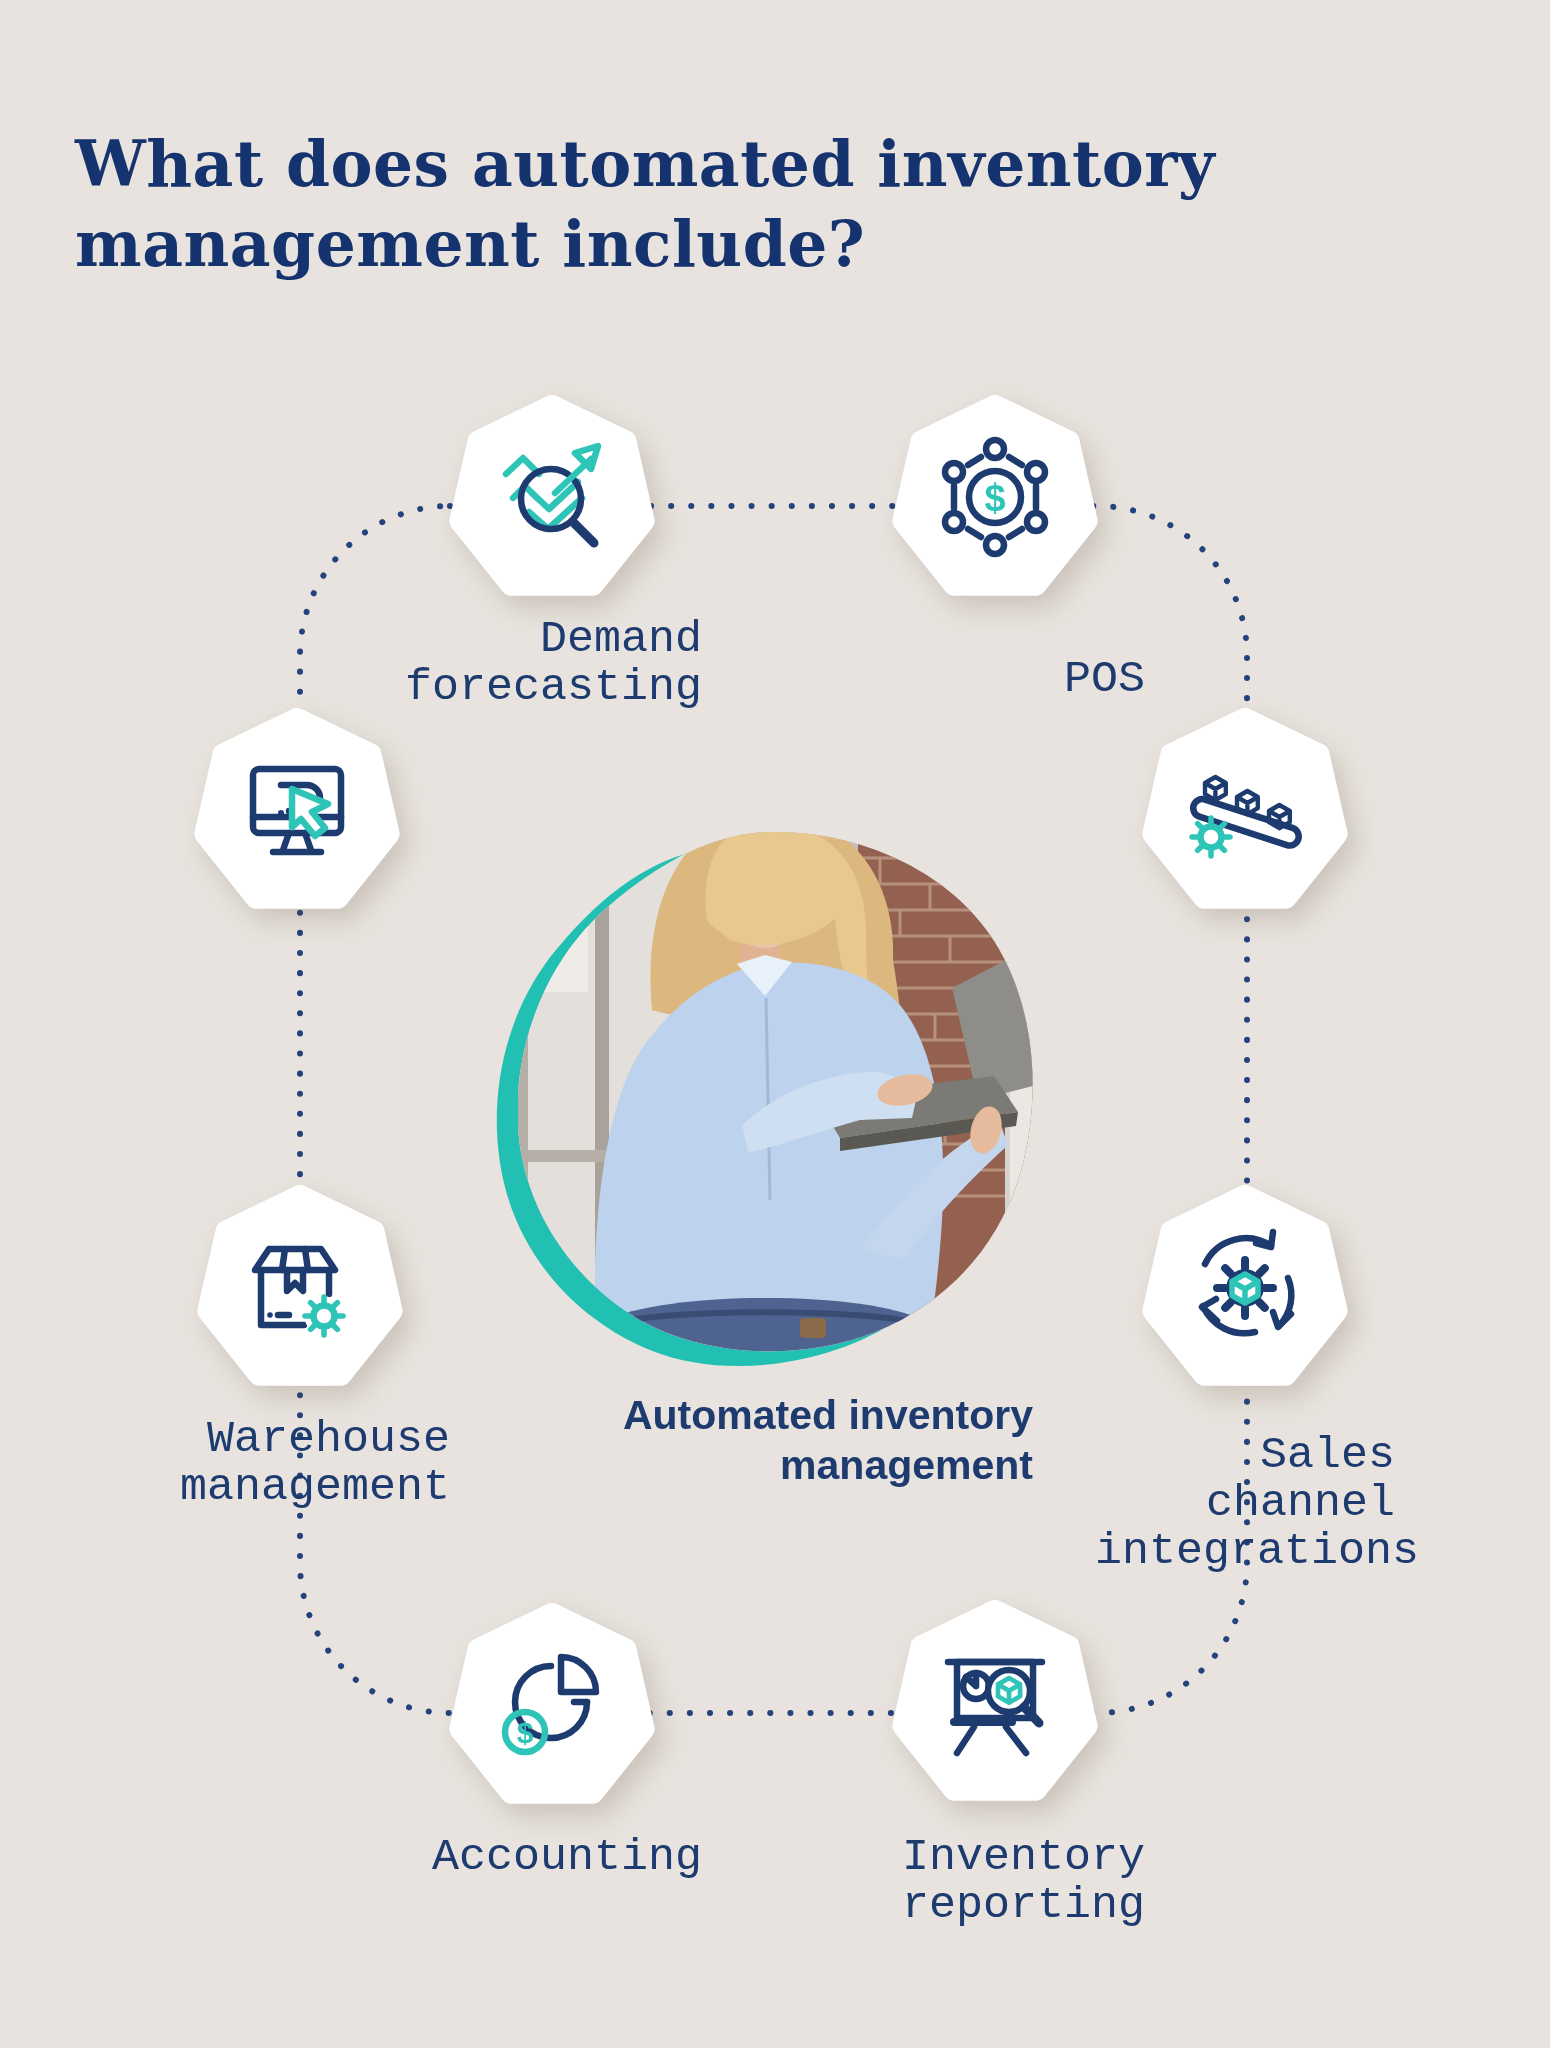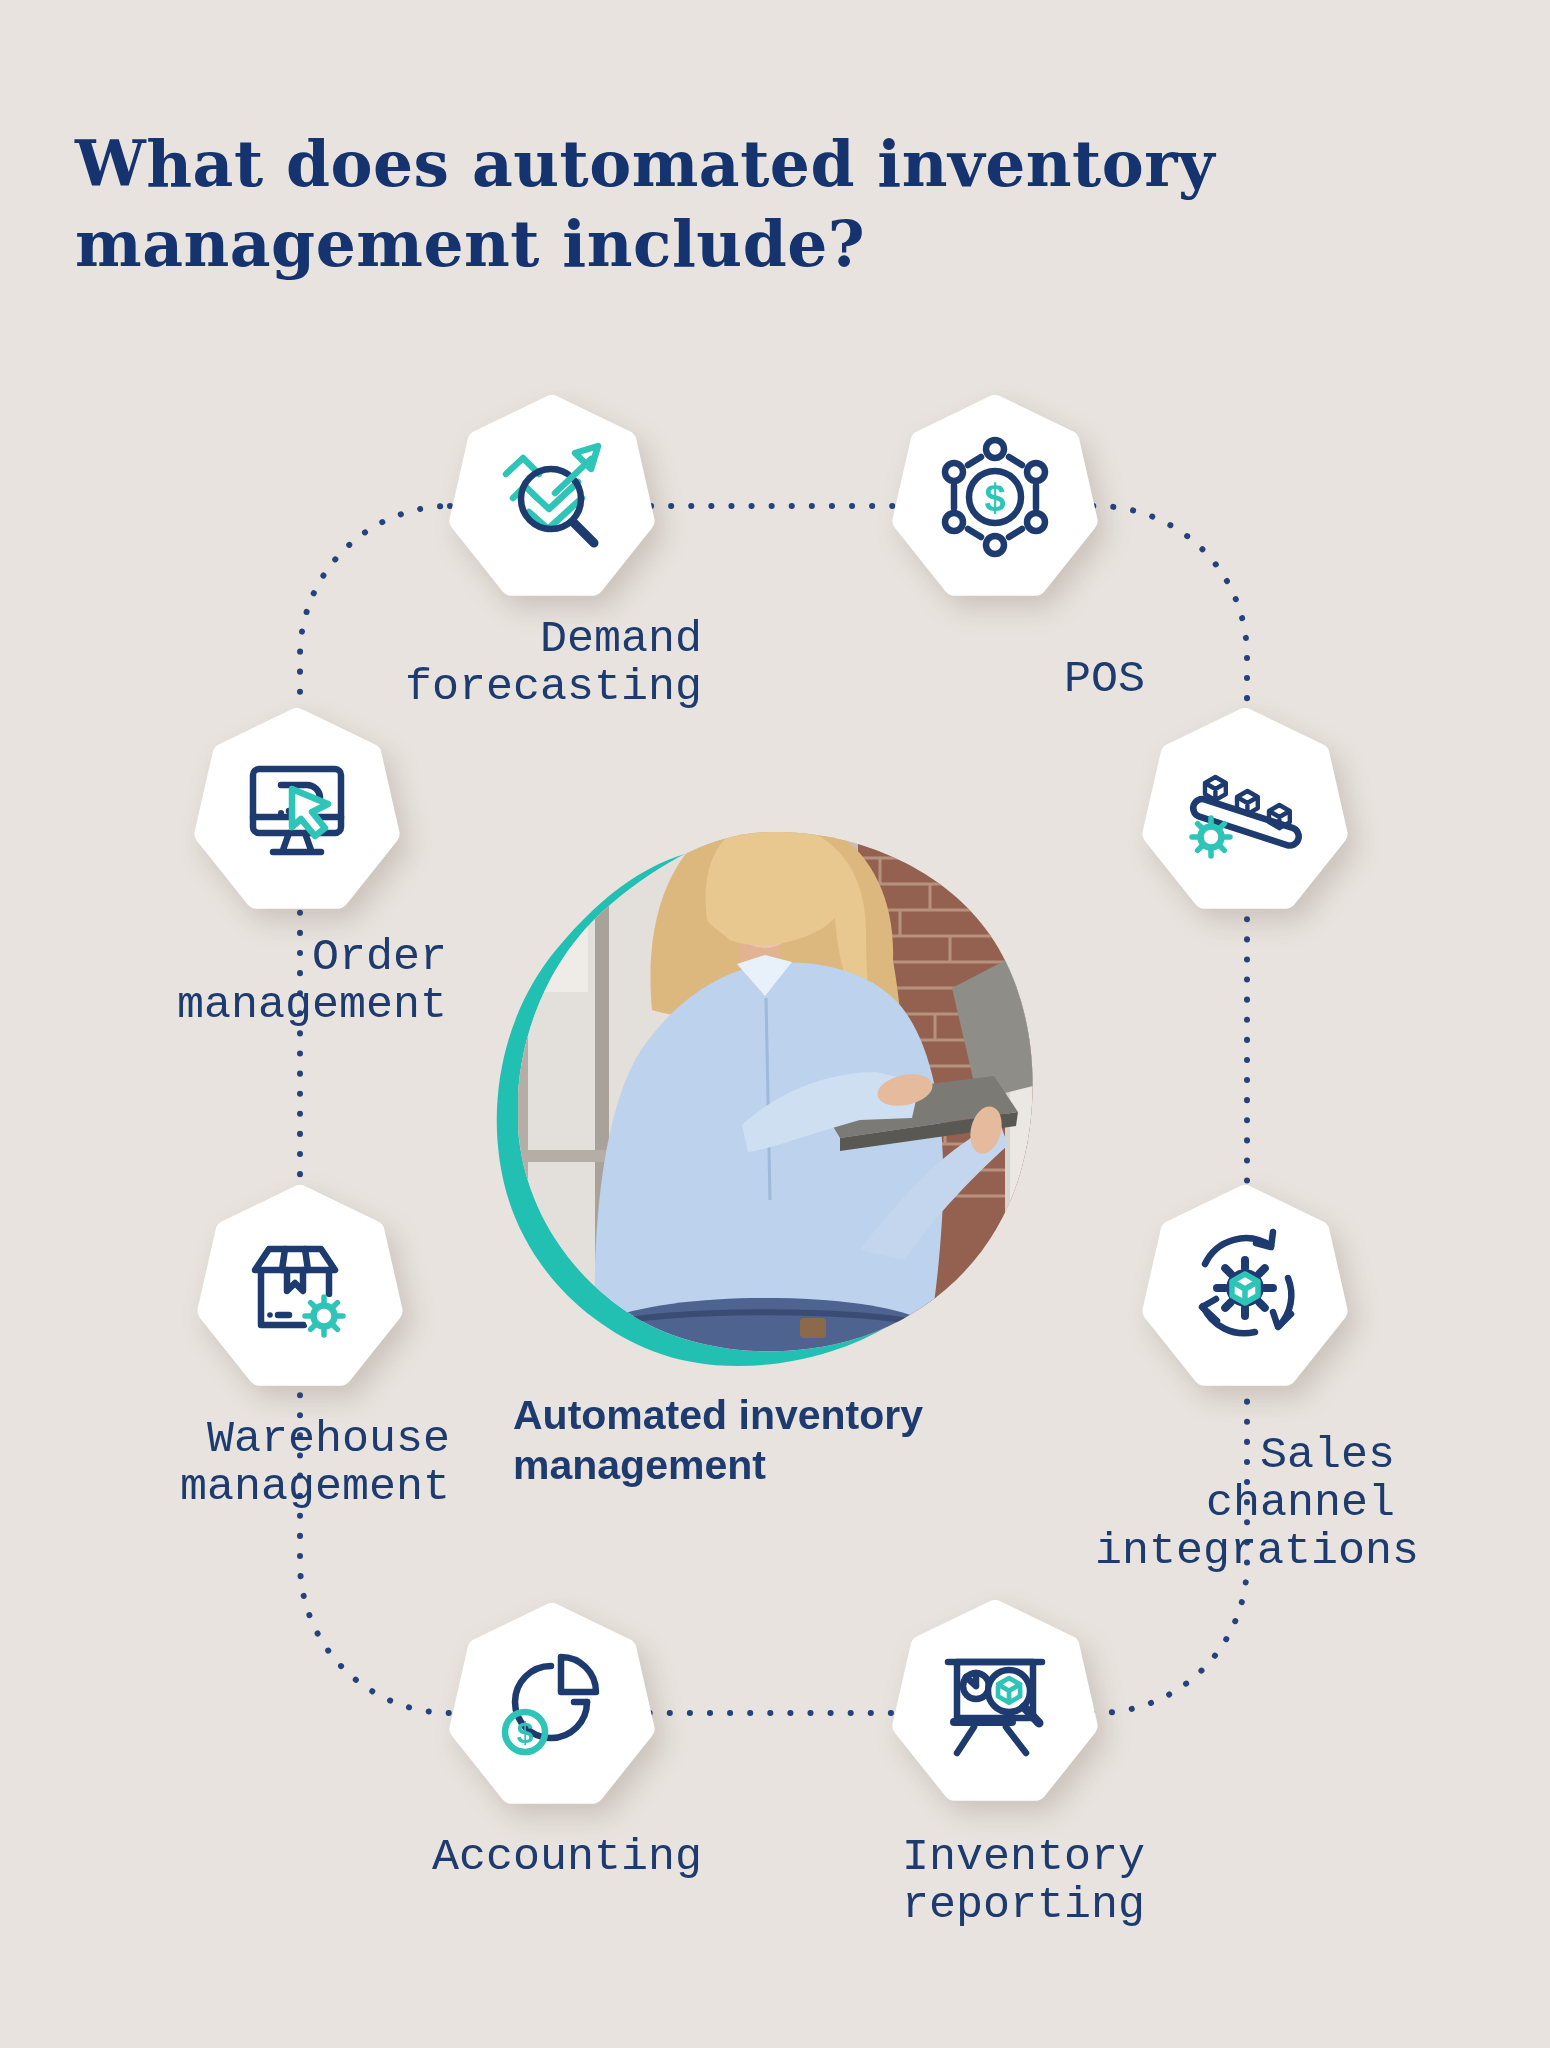--- a/index.html
+++ b/index.html
@@ -26,21 +26,21 @@
     color:var(--navy);z-index:4;font-family:Liberation Mono, monospace;}
   .p-df-l{left:402px;top:616px;} .p-pos-l{left:845px;top:620px;margin-top:36px;}
   .p-om-l{left:147px;top:934px;} .p-am-l{left:1095px;top:936px;}
   .p-wm-l{left:150px;top:1416px;} .p-sc-l{left:1095px;top:1416px;margin-top:16px;}
   .p-ac-l{left:402px;top:1834px;} .p-ir-l{left:845px;top:1834px;}
   .p-df{left:447px;top:395px;} .p-pos{left:890px;top:395px;}
   .p-om{left:192px;top:708px;} .p-am{left:1140px;top:708px;}
   .p-wm{left:195px;top:1185px;} .p-sc{left:1140px;top:1185px;}
   .p-ac{left:447px;top:1603px;} .p-ir{left:890px;top:1600px;}
   .center-art{position:absolute;left:440px;top:770px;z-index:2;}
-  .caption{position:absolute;left:513px;top:1390px;width:520px;text-align:left;
+  .caption{position:absolute;left:513px;top:1390px;width:520px;text-align:right;
     font-weight:700;font-size:41px;line-height:50px;color:var(--navy);z-index:4;}
 </style>
 </head>
 <body>
 
 <div class="canvas">
 
   <h1 class="title"><span>What does automated inventory</span><br>
     <span>management include?</span></h1>
 
@@ -157,21 +157,20 @@
       <g transform="translate(45 41)">
         <rect class="ln" x="16" y="20" width="88" height="64" rx="6"></rect>
         <path class="ln" d="M16 68 H104"></path>
         <path class="ln" d="M44 36 H70 A13 13 0 0 1 70 62 H52"></path>
         <circle class="fillnavy" cx="44" cy="64" r="3"></circle>
         <path class="ln" d="M52 84 L46 101 M68 84 L74 101 M36 103 H84"></path>
         <path class="ln tl fillw" stroke-width="6" d="M55 40 L91 55 L75 63 L88 79 L78 87 L64 70 L55 78 Z"></path>
       </g>
     </svg>
   </div>
-  <div class="lbl p-om-l">Order management</div>
 
   <div class="badge p-am">
     <svg width="210" height="210" viewBox="0 0 210 210">
       <polygon class="hept" points="105,11 178.5,46.4 196.6,125.9 145.8,189.7 64.2,189.7 13.4,125.9 31.5,46.4"></polygon>
       <g transform="translate(45 41)">
         <rect class="ln" x="6" y="64" width="110" height="18" rx="9" transform="rotate(18 60 73)"></rect>
         <path class="ln w5" transform="translate(20 28) scale(.8)" d="M13 0 L26 7.5 L26 21.5 L13 29 L0 21.5 L0 7.5 Z M0 7.5 L13 15 L26 7.5 M13 15 L13 29"></path>
         <path class="ln w5" transform="translate(52 42) scale(.8)" d="M13 0 L26 7.5 L26 21.5 L13 29 L0 21.5 L0 7.5 Z M0 7.5 L13 15 L26 7.5 M13 15 L13 29"></path>
         <path class="ln w5" transform="translate(84 56) scale(.8)" d="M13 0 L26 7.5 L26 21.5 L13 29 L0 21.5 L0 7.5 Z M0 7.5 L13 15 L26 7.5 M13 15 L13 29"></path>
         <circle class="ln tl" stroke-width="6" cx="26" cy="88" r="10.5"></circle>

